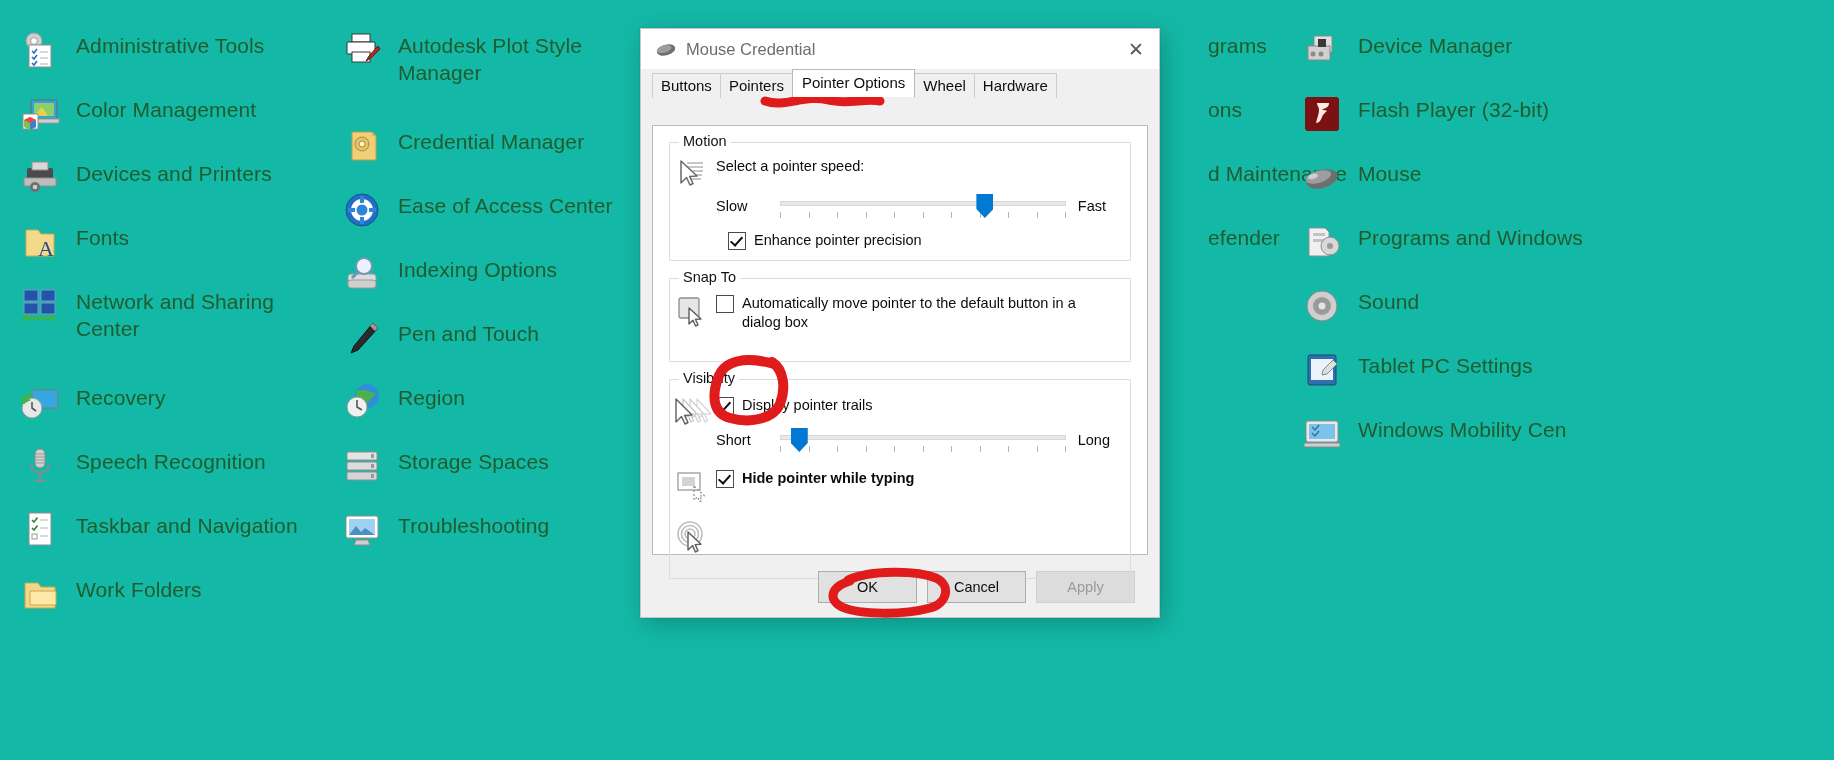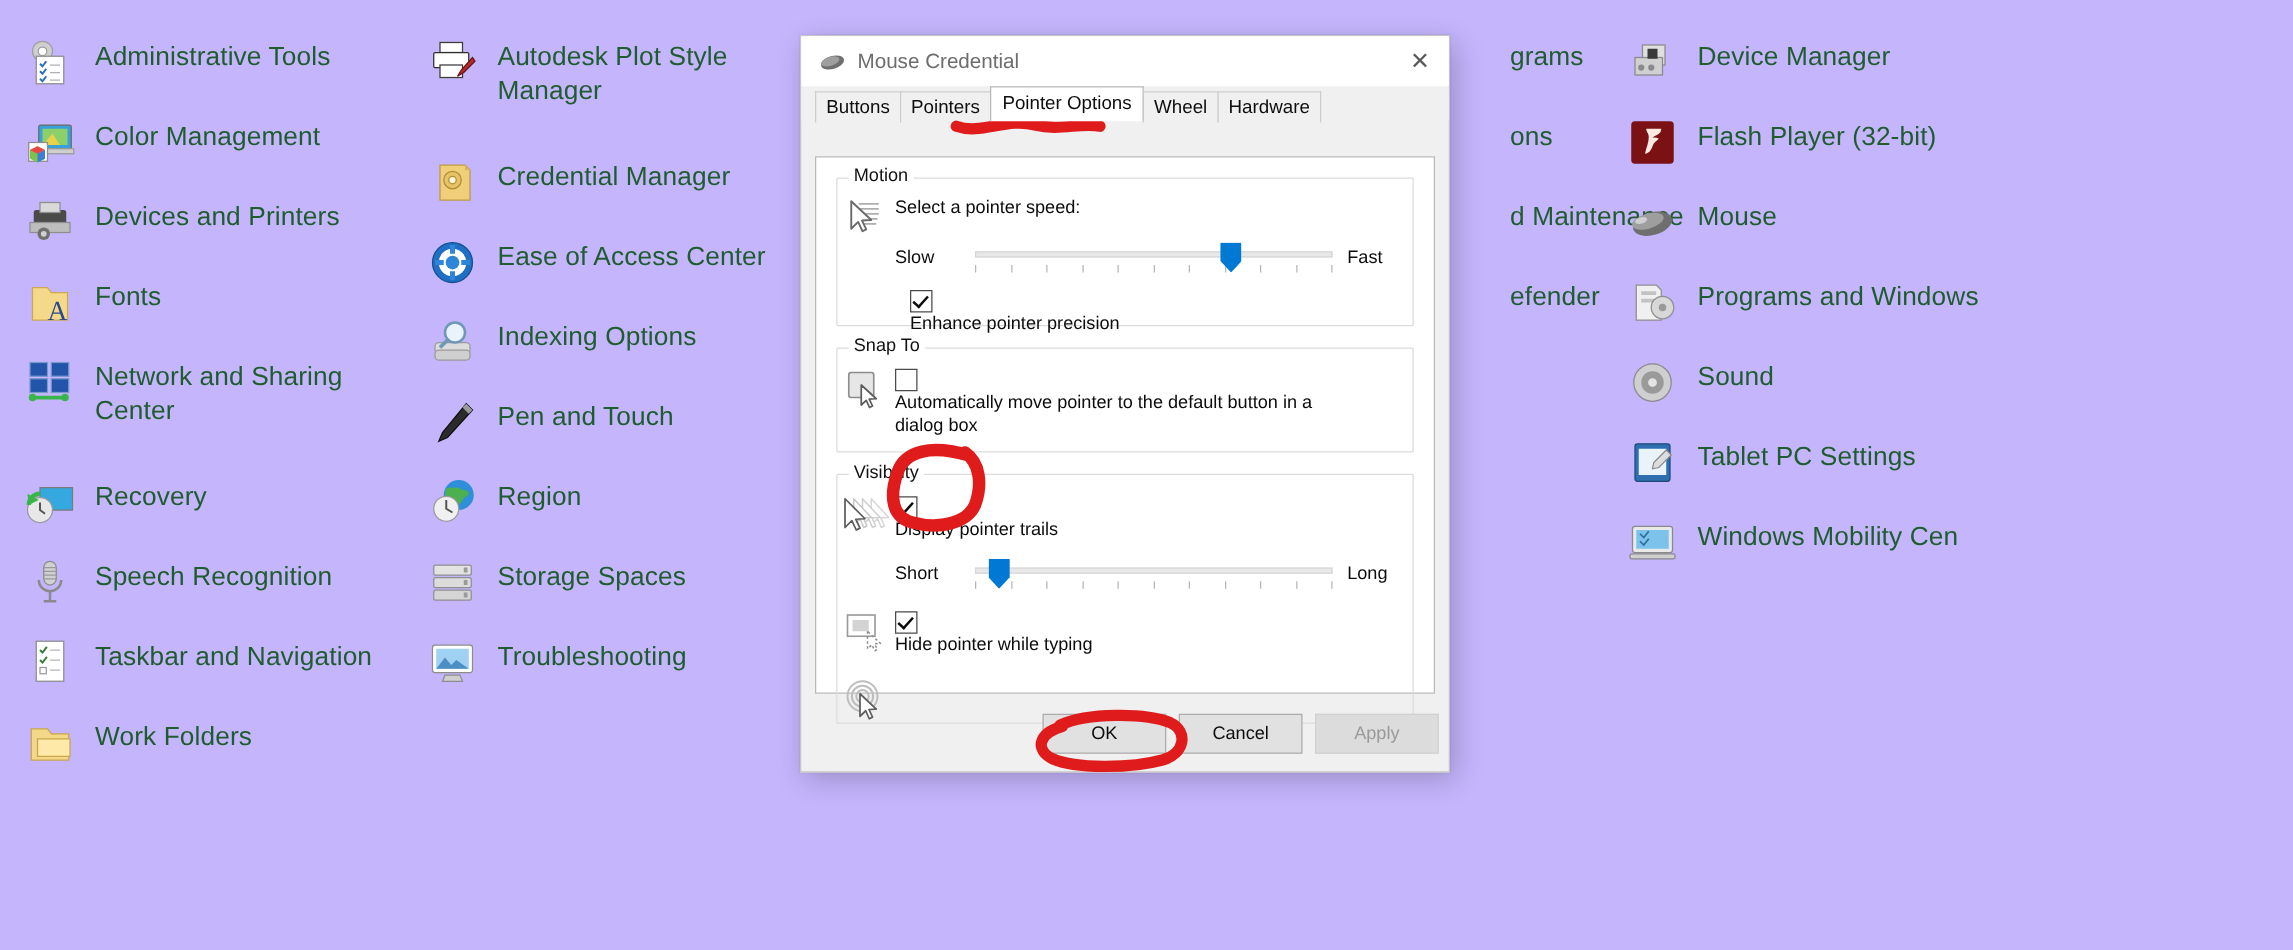--- a/index.html
+++ b/index.html
@@ -3,21 +3,21 @@
 <meta charset="utf-8">
 <style>
   html,body{margin:0;padding:0;}
   body{
     width:1834px;height:760px;overflow:hidden;
     background:#ffffff;
     font-family:"Liberation Sans",sans-serif;
     position:relative;
   }
   
-  #cp{position:absolute;inset:0;background:#c4b5fd;text-decoration:underline;}
+  #cp{position:absolute;inset:0;background:#14b8a6;text-decoration:underline;}
   .cp-col{position:absolute;top:28px;}
   .cp-item{display:flex;align-items:flex-start;margin-bottom:0;height:64px;}
   .cp-item .ic{width:44px;height:44px;flex:0 0 44px;margin-right:14px;position:relative;}
   .cp-item .lb{
     color:#1f5c2e;font-size:21px;line-height:27px;
     padding-top:4px;white-space:pre-line;letter-spacing:.1px;
   }
   .cp-item.tall{height:96px;}
 
   
@@ -67,38 +67,38 @@
   .lbl{font-size:14.5px;color:#0c0c0c;line-height:19px;}
 
   .cb{
     width:16px;height:16px;border:1px solid #4a4a4a;background:#fff;
     flex:0 0 16px;position:relative;margin-right:8px;margin-top:1px;
   }
   .cb.on:after{
     content:"";position:absolute;left:4px;top:1px;width:5px;height:10px;
     border:solid #0d0d0d;border-width:0 2px 2px 0;transform:rotate(42deg);
   }
-  .cbrow{display:flex;align-items:flex-start;flex-direction:column;}
+  .cbrow{display:flex;align-items:flex-start;}
 
   
   .slider{position:relative;height:26px;}
   .slider .track{
     position:absolute;top:8px;left:0;right:0;height:5px;background:#e8e8e8;
     border:1px solid #d6d6d6;box-sizing:border-box;
   }
   .slider .ticks{position:absolute;top:19px;left:0;right:0;height:7px;}
   .slider .ticks i{position:absolute;top:0;width:1px;height:6px;background:#b6b6b6;}
   .slider .thumb{
     position:absolute;top:1px;width:17px;height:24px;background:#0078d4;
     clip-path:polygon(0 0,100% 0,100% 62%,50% 100%,0 62%);
   }
   .endlbl{font-size:14.5px;color:#0c0c0c;}
 
   
-  .btnrow{position:absolute;right:8px;bottom:14px;display:flex;gap:10px;margin-left:24px;}
+  .btnrow{position:absolute;right:24px;bottom:14px;display:flex;gap:10px;margin-left:24px;}
   .btn{
     width:97px;height:30px;border:1px solid #adadad;background:#e1e1e1;
     font-size:14.5px;color:#0d0d0d;display:flex;align-items:center;justify-content:center;
   }
   .btn.dis{color:#9a9a9a;background:#dcdcdc;border-color:#d0d0d0;}
 
   
   .mark{position:absolute;pointer-events:none;}
   .mark svg{display:block;overflow:visible;}
 </style>
@@ -556,21 +556,21 @@
                   <i style="left: 256.5px;"></i>
                   <i style="left: 285px;"></i>
                 </div>
               <div class="thumb" style="left: 10.76px;"></div>
             </div>
             <span class="endlbl">Long</span>
           </div>
         </div>
       </div>
 
-      <div class="row" style="padding:16px 0 0 0;">
+      <div class="row" style="padding:16px 0 0 0;font-weight:bold;">
         <div class="gicon">
           <svg viewBox="0 0 40 34" width="40" height="34">
             <rect x="5" y="4" width="22" height="17" fill="#fff" stroke="#9a9a9a" stroke-width="1.3"></rect>
             <rect x="9" y="8" width="13" height="9" fill="#d3d3d3"></rect>
             <path d="M21 17 L21 31 L24.6 27.8 L26.8 32.6 L28.9 31.6 L26.6 27 L31.4 26.8 Z" fill="none" stroke="#8d8d8d" stroke-width="1.2" stroke-dasharray="2 2" stroke-linejoin="round"></path>
           </svg>
         </div>
         <div class="cbrow" style="flex:1;">
           <span class="cb on"></span>
           <span class="lbl">Hide pointer while typing</span>

